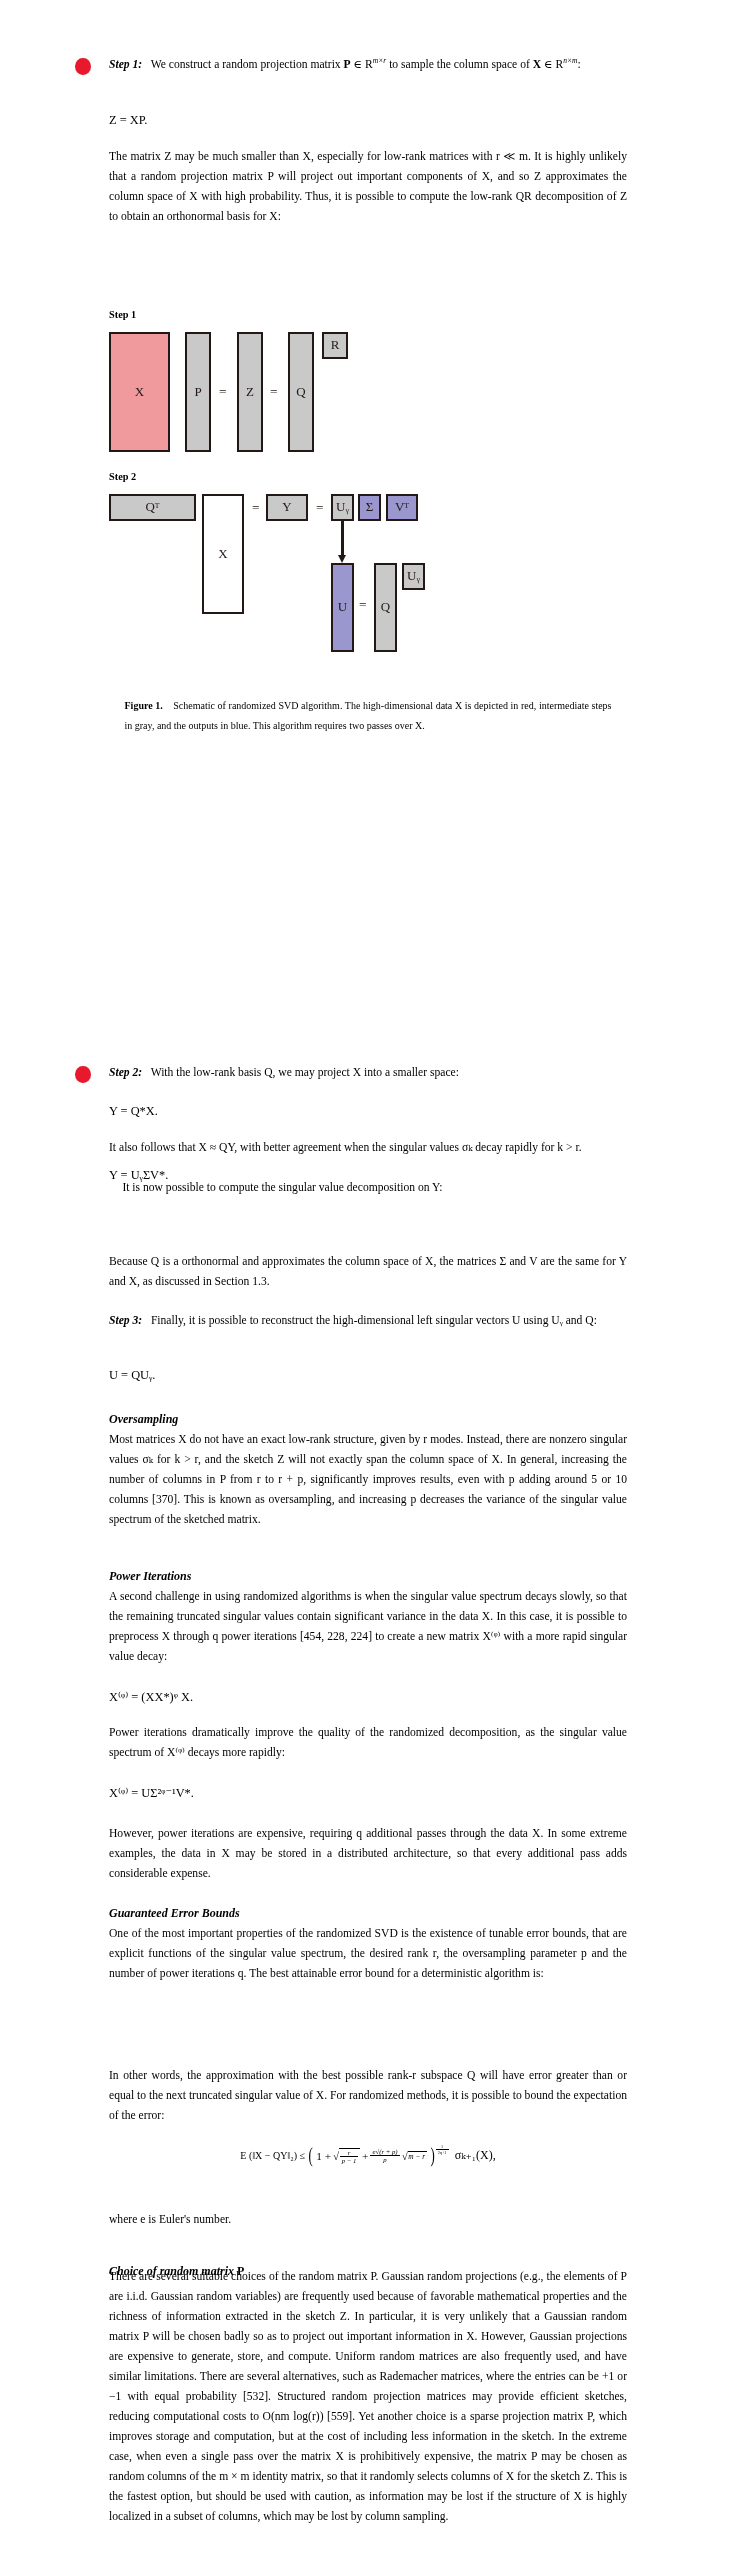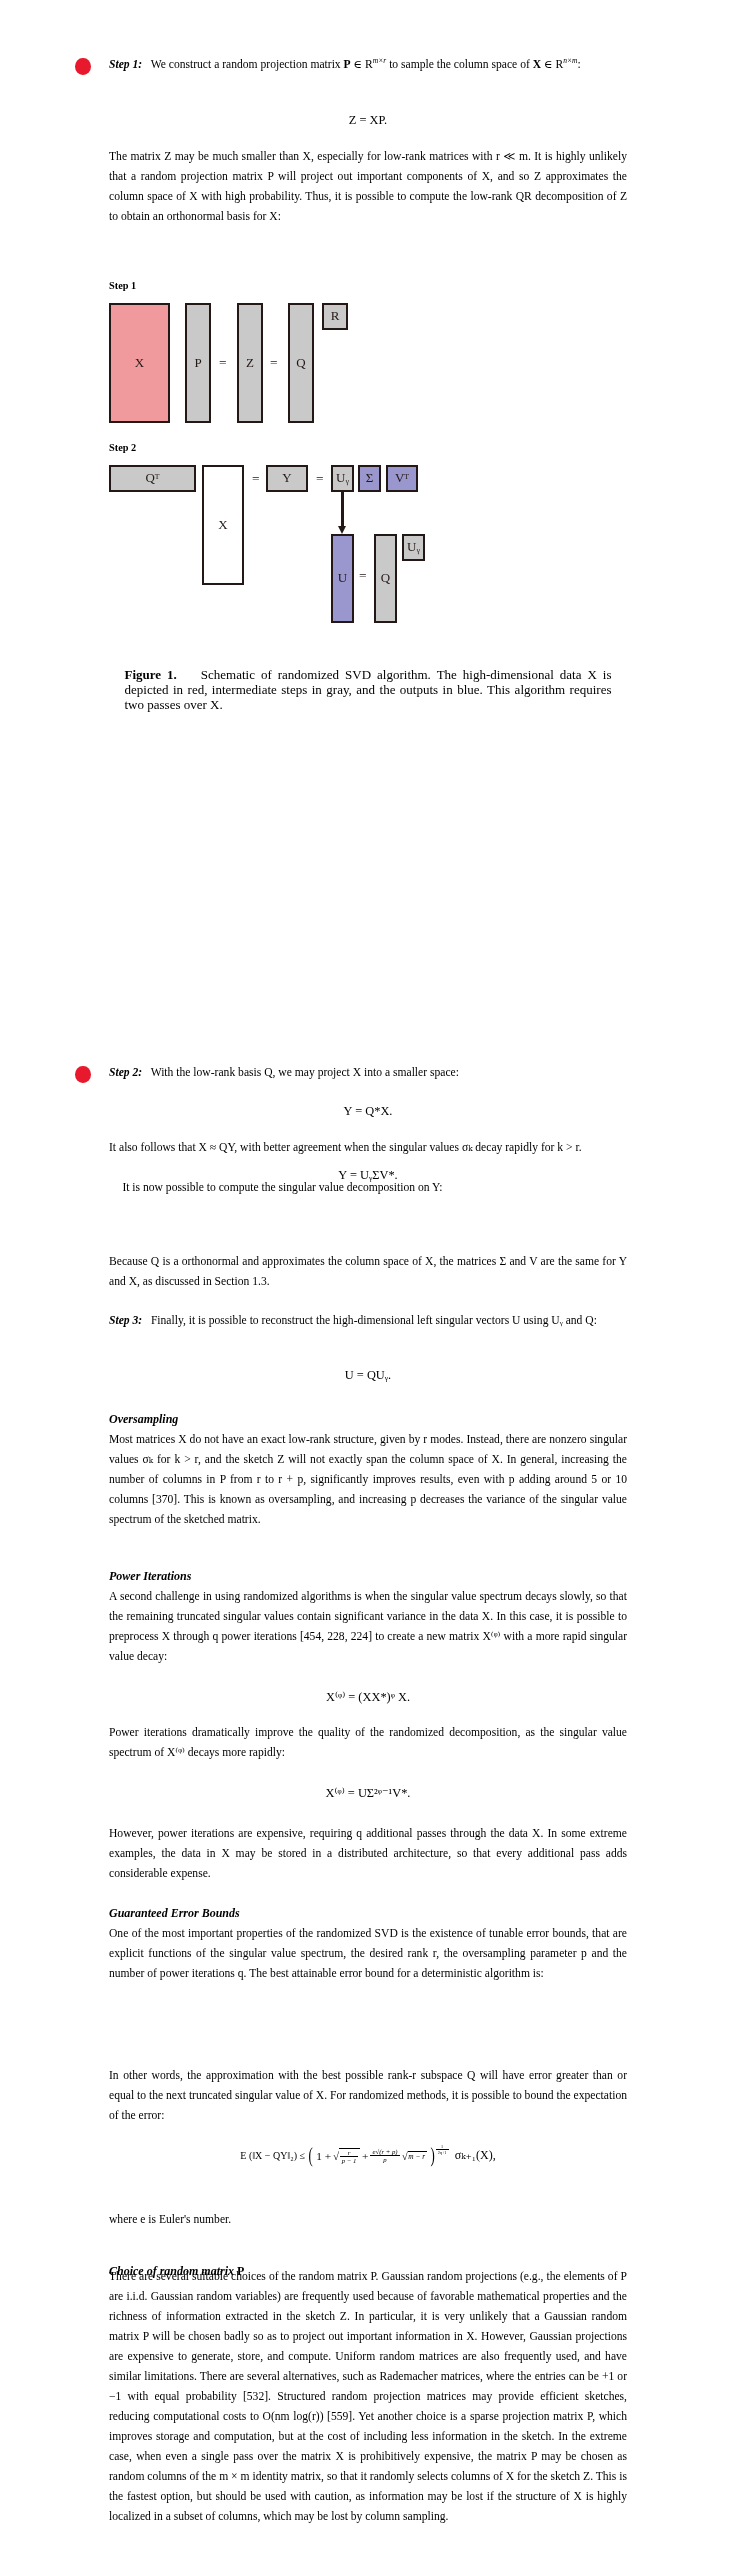--- a/index.html
+++ b/index.html
@@ -32,21 +32,20 @@
     font-size: 11.6px;
     line-height: 20px;
     text-align: justify;
     text-justify: inter-word;
     margin: 0 0 0 0;
   }
   .para.indent { text-indent: 13.4px; }
   .bullet-para { font-size: 11.6px; line-height: 20px; text-align: justify; }
 
   .eq {
-    text-align: center;
     font-size: 12.4px;
     line-height: 20.6px;
     margin: 0;
   }
   .head {
     font-style: italic;
     font-weight: bold;
     font-size: 12px;
     line-height: 15.5px;
     margin: 0;
@@ -100,22 +99,22 @@
     background: #231815;
   }
   .arrow-head {
     position: absolute;
     width: 0; height: 0;
     border-left: 4.6px solid transparent;
     border-right: 4.6px solid transparent;
     border-top: 8.2px solid #231815;
   }
   .caption {
-    font-size: 13px;
-    line-height: 15px;
+    font-size: 10px;
+    line-height: 20px;
     text-align: justify;
   }
   .caption .figlabel { font-weight: bold; }
 
   
   .frac { display: inline-block; vertical-align: middle; text-align: center; }
   .frac > .num { display: block; border-bottom: 0.5px solid #000; padding: 0 2.1px; font-size: 0.82em; }
   .frac > .den { display: block; padding: 0 2.1px; font-size: 0.82em; }
   .sqrt { display: inline-block; }
   .sqrt > .rad { display: inline-block; vertical-align: middle; font-size: 1.35em; }
@@ -134,21 +133,21 @@
       <span class="it bf">Step 1:</span>&nbsp;&nbsp;
       <span>We construct a random projection matrix </span><span class="bf">P</span><span> ∈ </span><span class="bb">R</span><sup class="it">m×r</sup><span> to sample the column space of </span><span class="bf">X</span><span> ∈ </span><span class="bb">R</span><sup class="it">n×m</sup><span>:</span>
     </div>
   </div>
 
   <div class="col eq" style="top:110px;">Z = XP.</div>
 
   <div class="col para" style="top:147px;">The matrix Z may be much smaller than X, especially for low-rank matrices with r ≪ m. It is highly unlikely that a random projection matrix P will project out important components of X, and so Z approximates the column space of X with high probability. Thus, it is possible to compute the low-rank QR decomposition of Z to obtain an orthonormal basis for X:</div>
 
 
-  <div class="figure-wrap" style="top:280px;">
+  <div class="figure-wrap" style="top:309px;">
 
     <div class="step-label">Step 1</div>
 
     <div class="mrow" style="height:126px; margin-top:10.3px;">
       <div class="mbox red" style="left:0px;   top:0px;   width:61px; height:120px;">X</div>
       <div class="mbox gray" style="left:76px; top:0px;   width:26px;  height:120px;">P</div>
       <div class="opeq" style="left:110px; top:52px;">=</div>
       <div class="mbox gray" style="left:128px; top:0px;   width:26px;  height:120px;">Z</div>
       <div class="opeq" style="left:161px; top:52px;">=</div>
       <div class="mbox gray" style="left:179px; top:0px;   width:26px;  height:120px;">Q</div>

